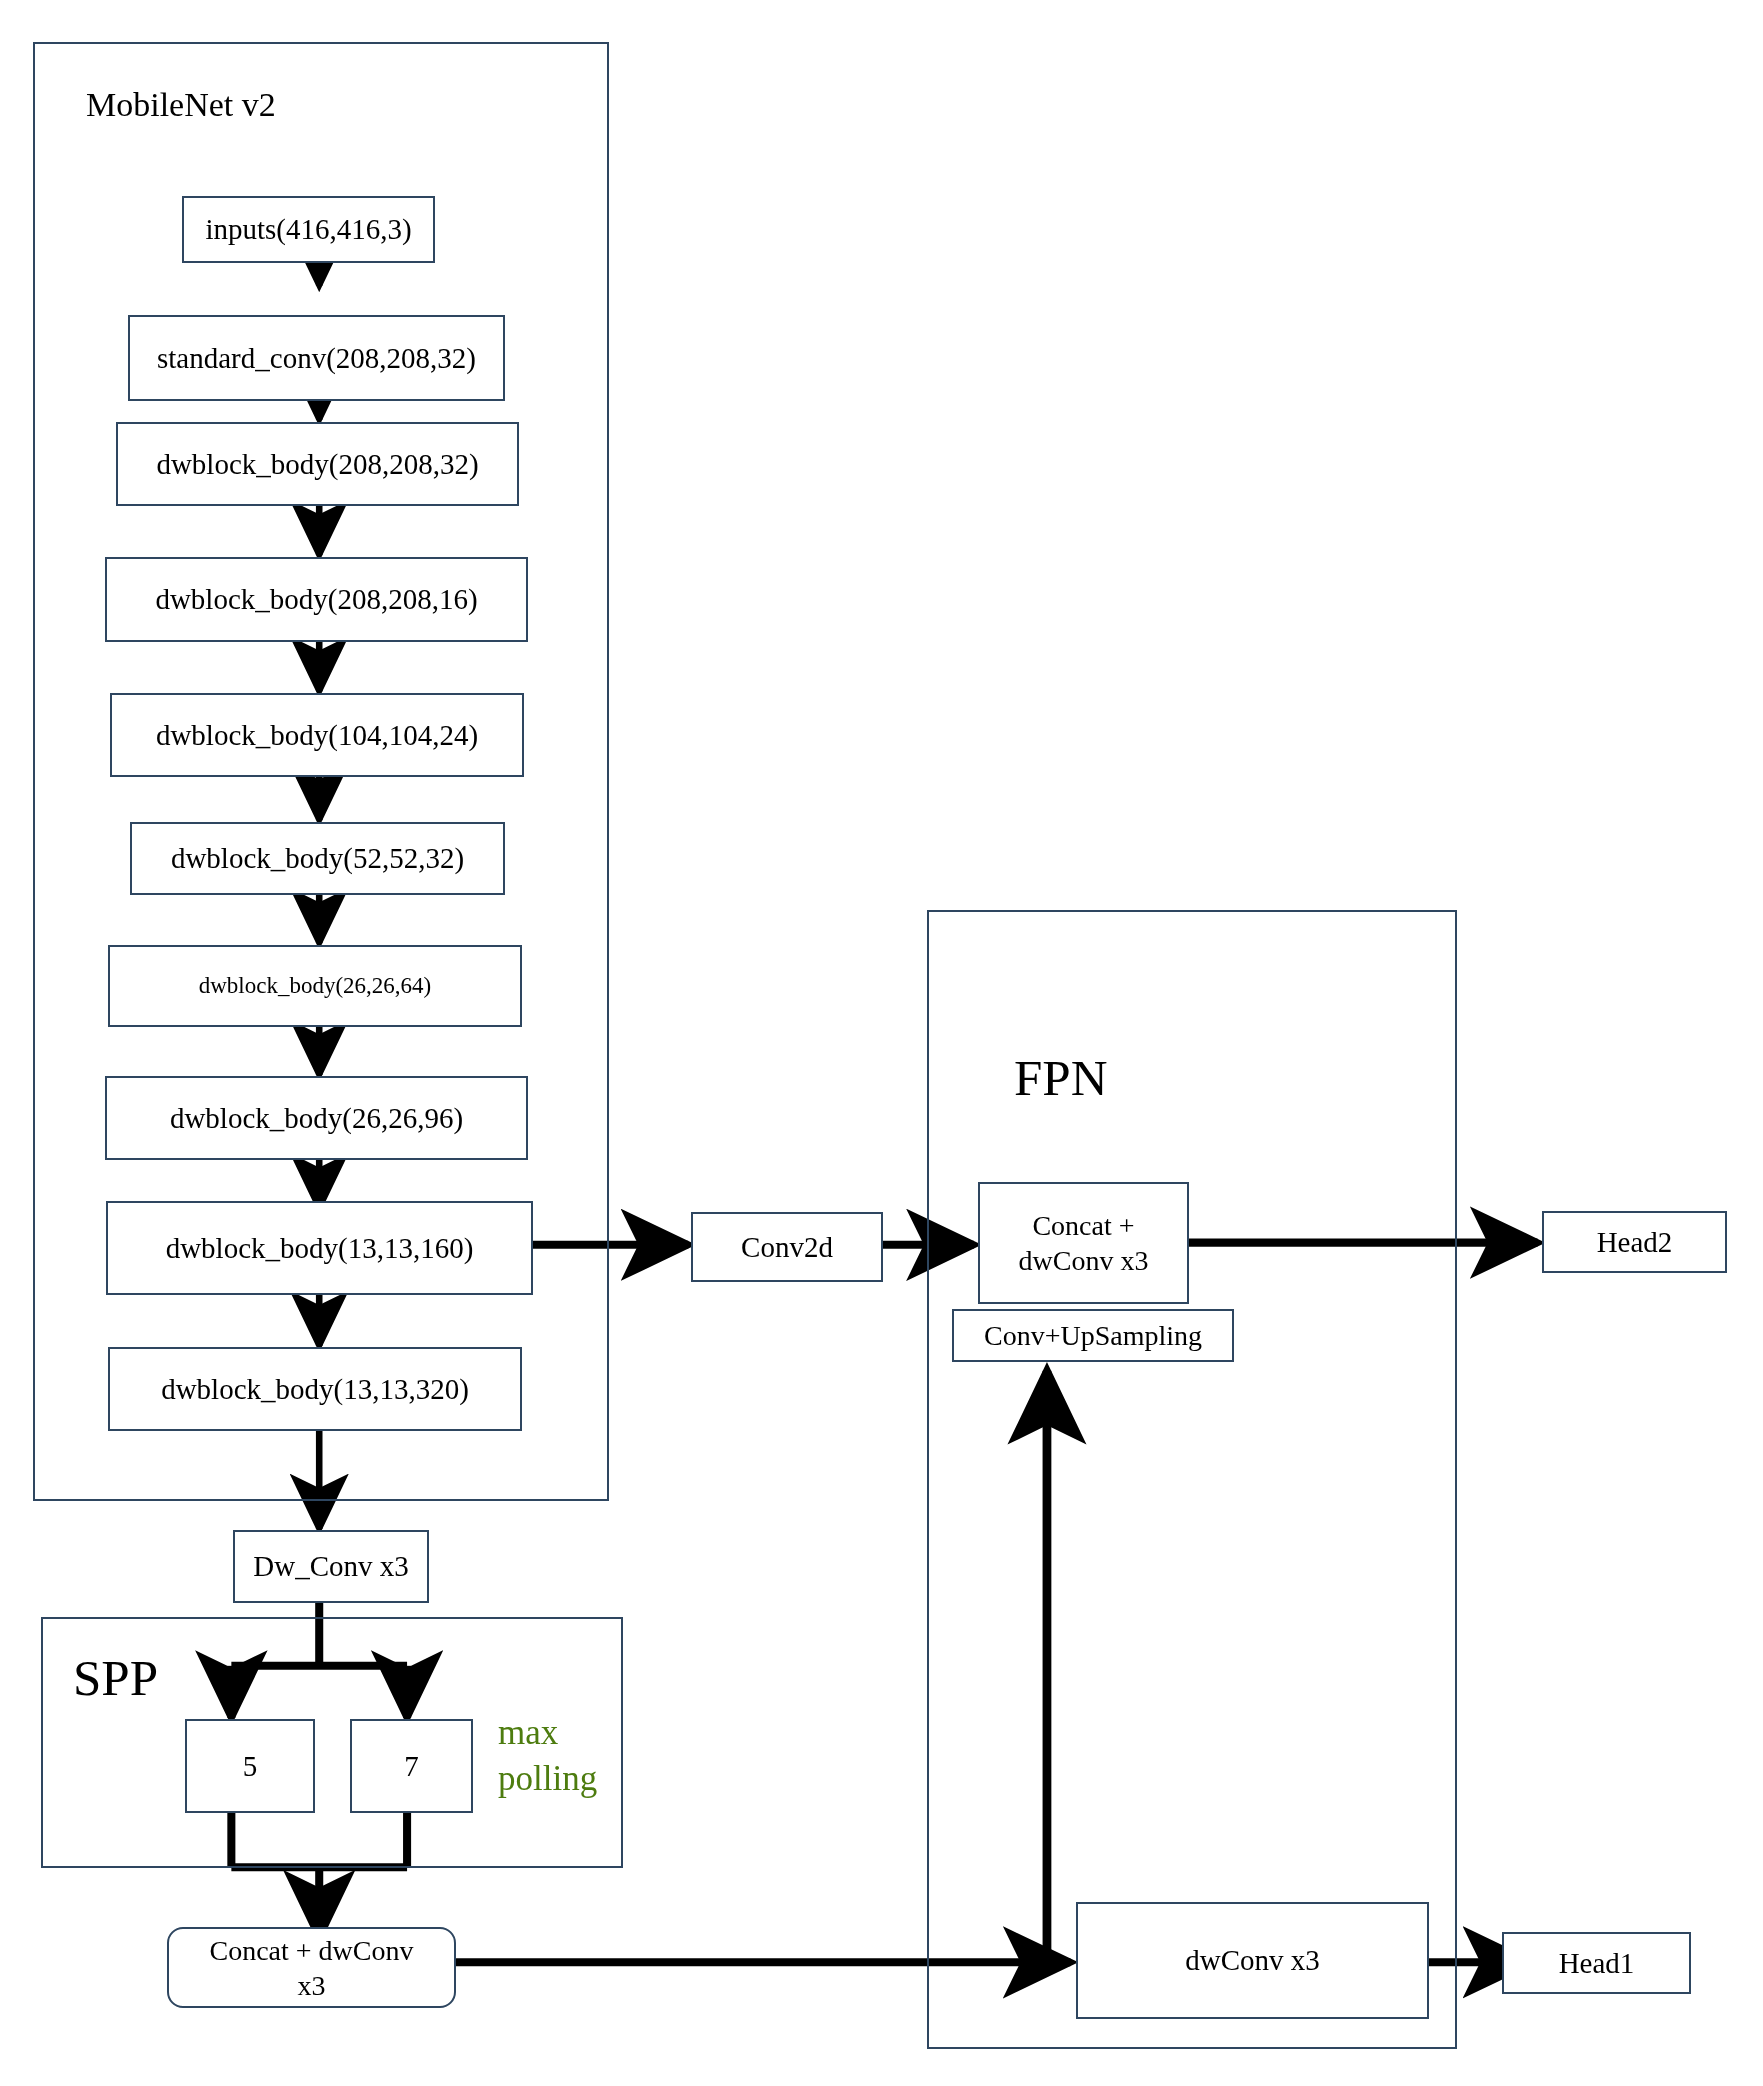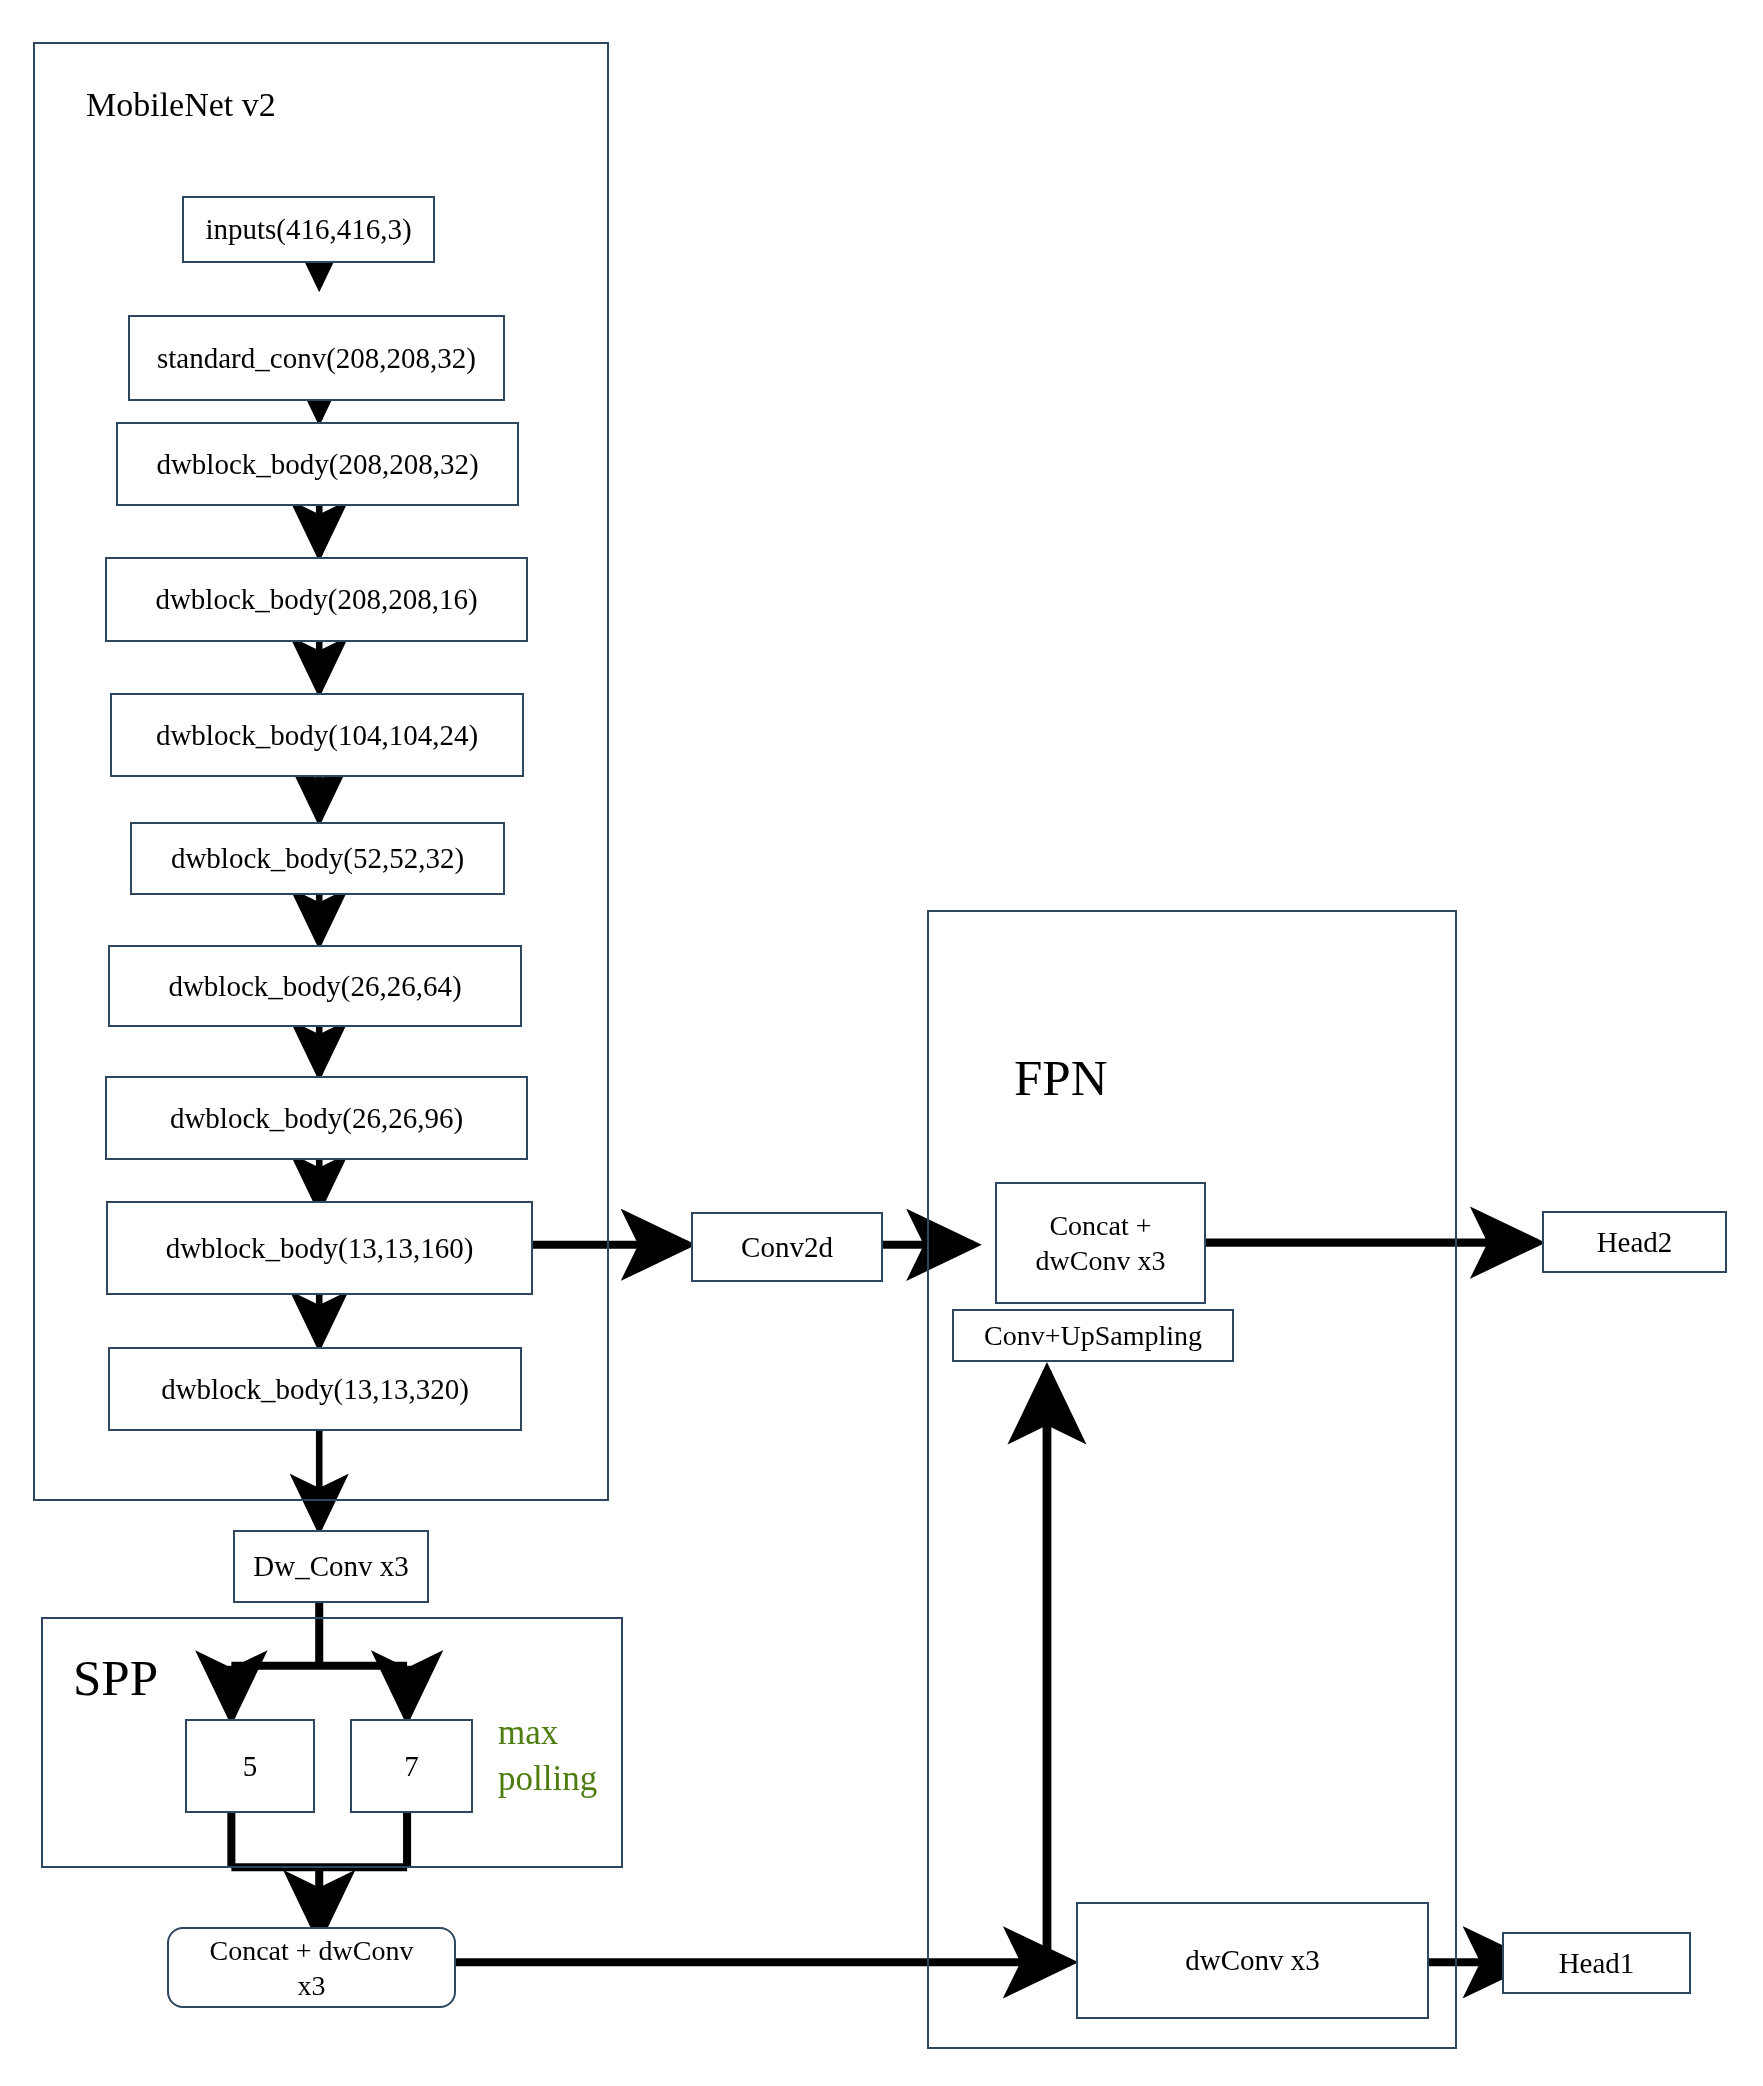--- a/index.html
+++ b/index.html
@@ -78,21 +78,21 @@
   <div class="nbox" style="left:128px;top:287px;width:377px;height:86px;font-size:29px;margin-top:28px;">standard_conv(208,208,32)</div>
 
   <div class="nbox" style="left:116px;top:422px;width:403px;height:84px;font-size:29px;">dwblock_body(208,208,32)</div>
 
   <div class="nbox" style="left:105px;top:557px;width:423px;height:85px;font-size:29px;">dwblock_body(208,208,16)</div>
 
   <div class="nbox" style="left:110px;top:693px;width:414px;height:84px;font-size:29px;">dwblock_body(104,104,24)</div>
 
   <div class="nbox" style="left:130px;top:822px;width:375px;height:73px;font-size:29px;">dwblock_body(52,52,32)</div>
 
-  <div class="nbox" style="left:108px;top:945px;width:414px;height:82px;font-size:29px;">dwblock_body(26,26,64)</div>
+  <div class="nbox" style="left:108px;top:945px;width:414px;height:82px;font-size:23px;">dwblock_body(26,26,64)</div>
 
   <div class="nbox" style="left:105px;top:1076px;width:423px;height:84px;font-size:29px;">dwblock_body(26,26,96)</div>
 
   <div class="nbox" style="left:106px;top:1201px;width:427px;height:94px;font-size:29px;">dwblock_body(13,13,160)</div>
 
   <div class="nbox" style="left:108px;top:1347px;width:414px;height:84px;font-size:29px;">dwblock_body(13,13,320)</div>
 
   <div class="nbox" style="left:233px;top:1530px;width:196px;height:73px;font-size:29px;">Dw_Conv x3</div>
 
   <div class="nbox" style="left:185px;top:1719px;width:130px;height:94px;font-size:29px;">5</div>
@@ -100,21 +100,21 @@
   <div class="nbox" style="left:350px;top:1719px;width:123px;height:94px;font-size:29px;">7</div>
 
   <div class="freetext" style="left:498px;top:1710px;font-size:35px;">max
 polling</div>
 
   <div class="nbox" style="left:167px;top:1927px;width:289px;height:81px;font-size:28px;border-radius:16px;">Concat + dwConv
 x3</div>
 
   <div class="nbox" style="left:691px;top:1212px;width:192px;height:70px;font-size:29px;">Conv2d</div>
 
-  <div class="nbox" style="left:978px;top:1182px;width:211px;height:122px;font-size:28px;margin-left:17px;">Concat +
+  <div class="nbox" style="left:978px;top:1182px;width:211px;height:122px;font-size:28px;">Concat +
 dwConv x3</div>
 
   <div class="nbox" style="left:952px;top:1309px;width:282px;height:53px;font-size:28px;">Conv+UpSampling</div>
 
   <div class="nbox" style="left:1076px;top:1902px;width:353px;height:117px;font-size:29px;">dwConv x3</div>
 
   <div class="nbox" style="left:1542px;top:1211px;width:185px;height:62px;font-size:29px;">Head2</div>
 
   <div class="nbox" style="left:1502px;top:1932px;width:189px;height:62px;font-size:29px;">Head1</div>
 

